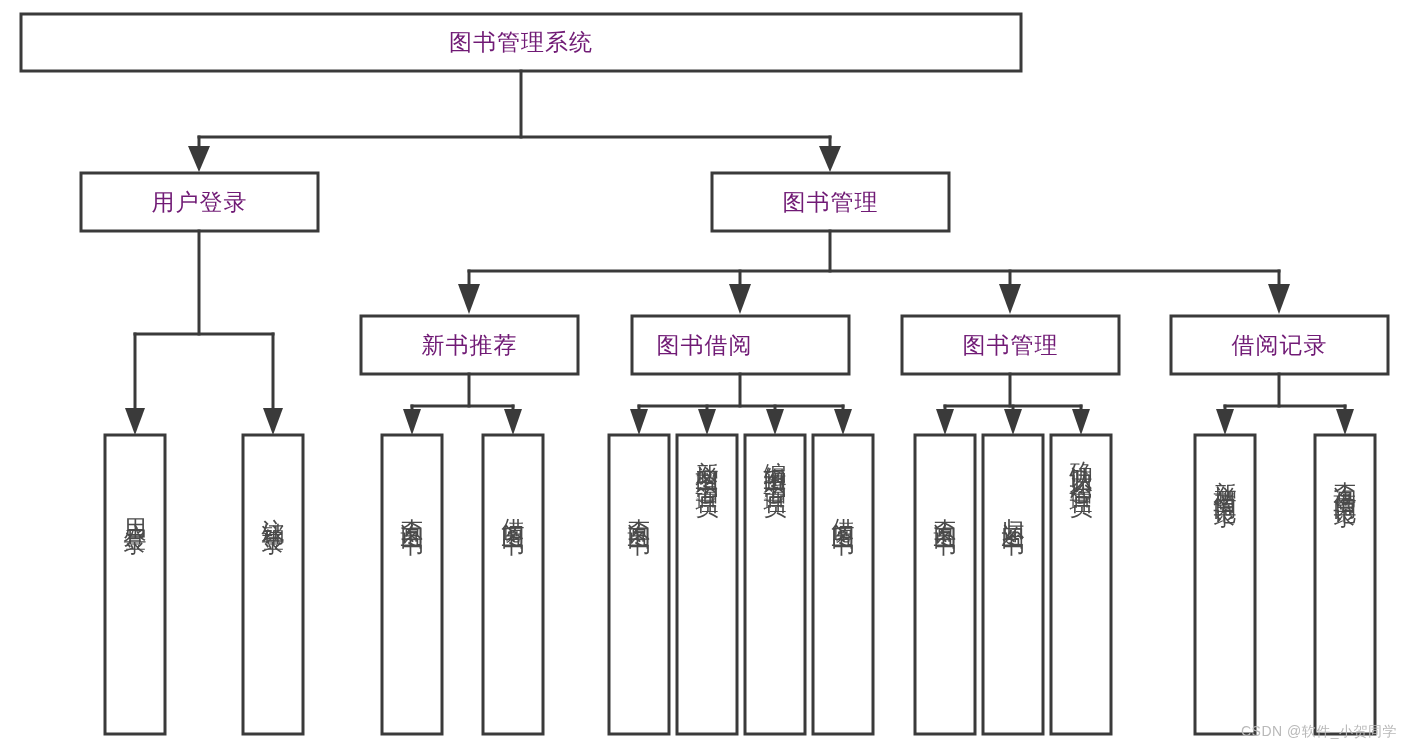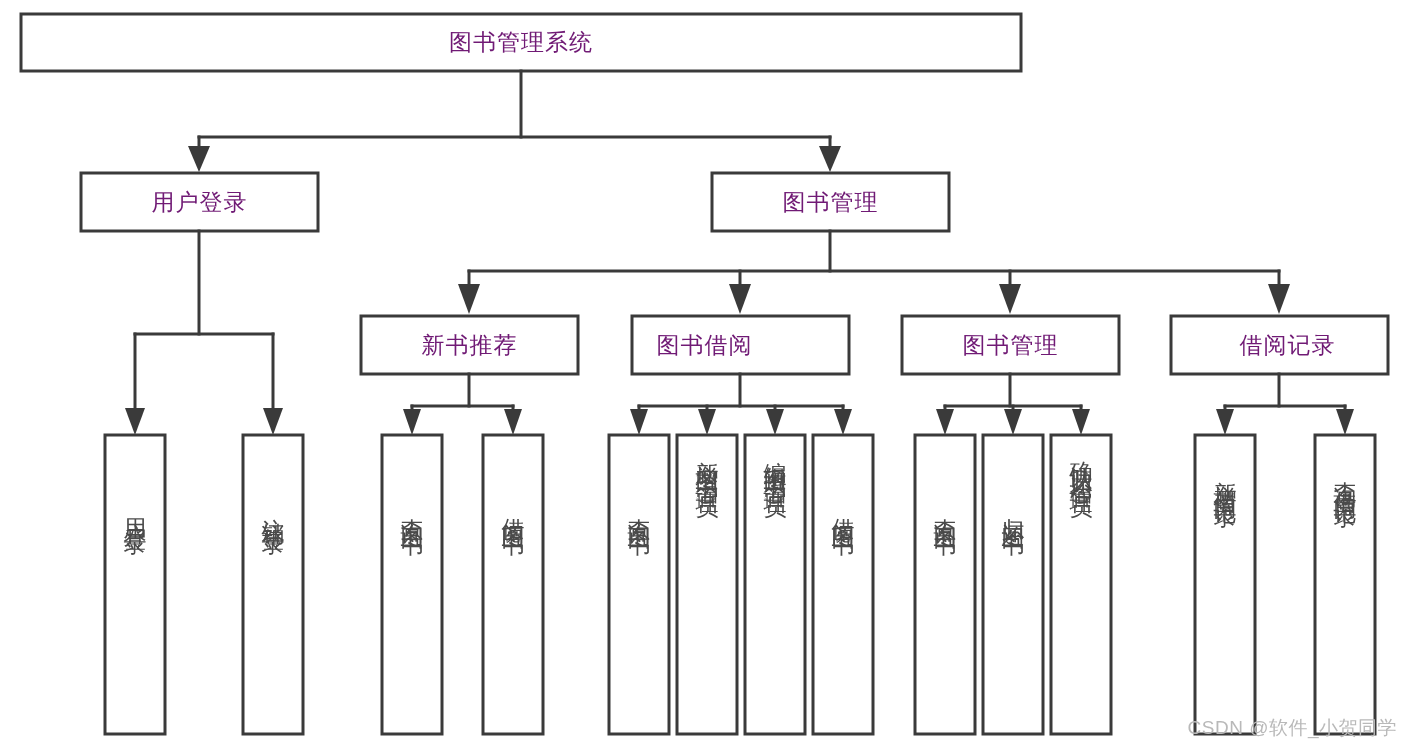--- a/index.html
+++ b/index.html
@@ -68,21 +68,21 @@
     font-size: 23px;
     color: #701a75;
     letter-spacing: 1px;
     white-space: nowrap;
   }
   .watermark {
     position: absolute;
     right: 8px;
     bottom: 6px;
     font-family: "Liberation Sans", "DejaVu Sans", sans-serif;
-    font-size: 19px;
+    font-size: 14px;
     color: #b9b9b9;
     letter-spacing: 0.5px;
     white-space: nowrap;
     pointer-events: none;
   }
 </style>
 </head>
 <body>
 
 <div id="diagram-root">
@@ -194,21 +194,21 @@
 
   <div class="hlabel-wrap" style="left:361px; top:316px; width:217px; height:58px;">
     <span class="hlabel-text">新书推荐</span>
   </div>
   <div class="hlabel-wrap" style="left:596px; top:316px; width:217px; height:58px;">
     <span class="hlabel-text">图书借阅</span>
   </div>
   <div class="hlabel-wrap" style="left:902px; top:316px; width:217px; height:58px;">
     <span class="hlabel-text">图书管理</span>
   </div>
-  <div class="hlabel-wrap" style="left:1171px; top:316px; width:217px; height:58px;padding-left:8px;">
+  <div class="hlabel-wrap" style="left:1171px; top:316px; width:217px; height:58px;">
     <span class="hlabel-text">借阅记录</span>
   </div>
 
   <div class="vlabel-wrap" style="left:105px; top:500px; width:60px; height:234px;">
     <span class="vlabel-text">用户登录</span>
   </div>
   <div class="vlabel-wrap" style="left:243px; top:500px; width:60px; height:234px;">
     <span class="vlabel-text">注销登录</span>
   </div>
 

